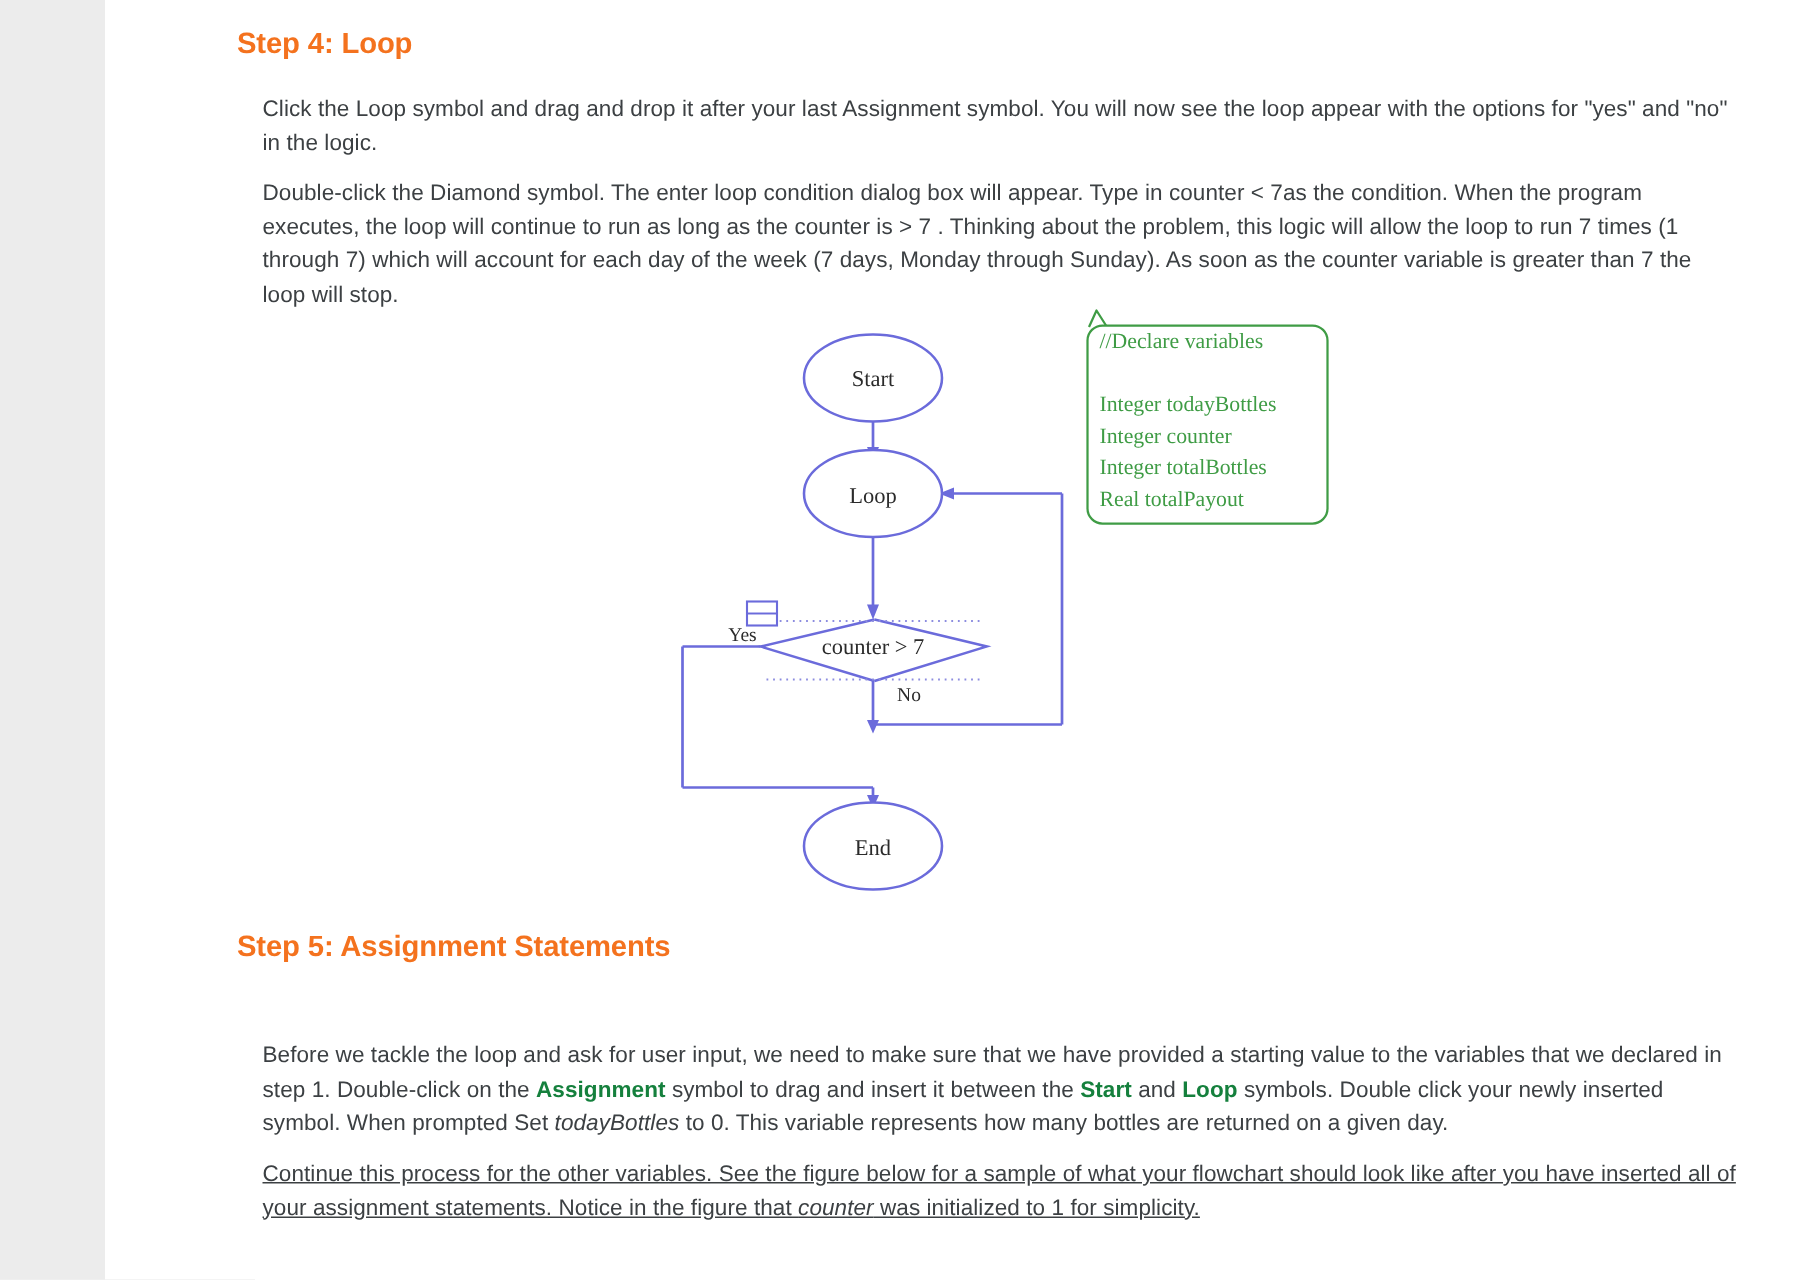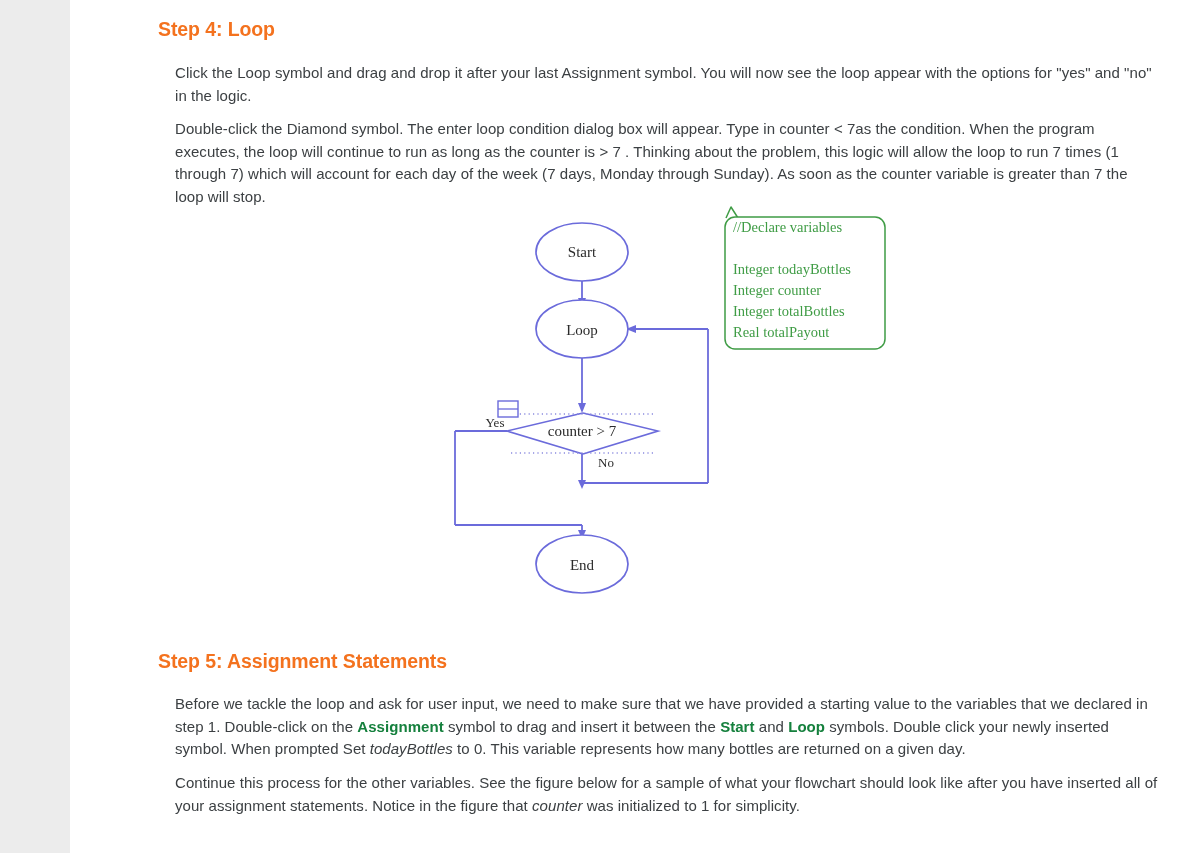--- a/index.html
+++ b/index.html
@@ -29,36 +29,36 @@
   }
   h2.step-heading {
     color: #f4721e;
     font-size: 19.5px;
     font-weight: bold;
     letter-spacing: -0.1px;
     margin: 0;
     padding: 0;
   }
   #h-step4 { position: absolute; left: 88px; top: 18px; }
-  #h-step5 { position: absolute; left: 88px; top: 650px; }
+  #h-step5 { position: absolute; left: 88px; top: 620px; }
 
   p.para {
     position: absolute;
     color: #3c4043;
     font-size: 15px;
     line-height: 22.5px;
     margin: 0;
     width: 984px;
     left: 105px;
     letter-spacing: 0.05px;
   }
   #p1 { top: 62px; }
   #p2 { top: 118px; }
   #p3 { top: 693px; }
-  #p4 { top: 772px; }
+  #p4 { top: 772px; text-decoration: underline; }
 
   p.para b { font-weight: bold; color: #15803d; }
   p.para i { font-style: italic; text-align: right; }
 
   #figure {
     position: absolute;
     left: 370px;
     top: 205px;
     width: 470px;
     height: 400px;

